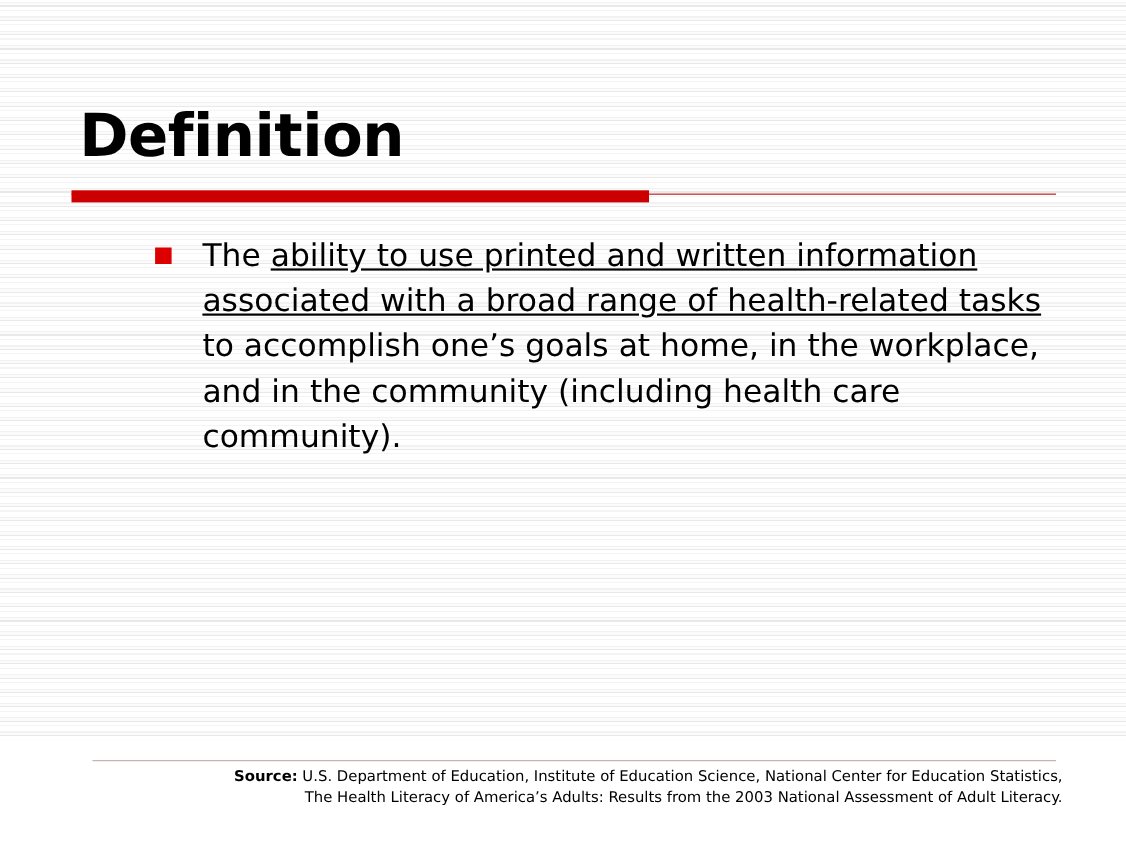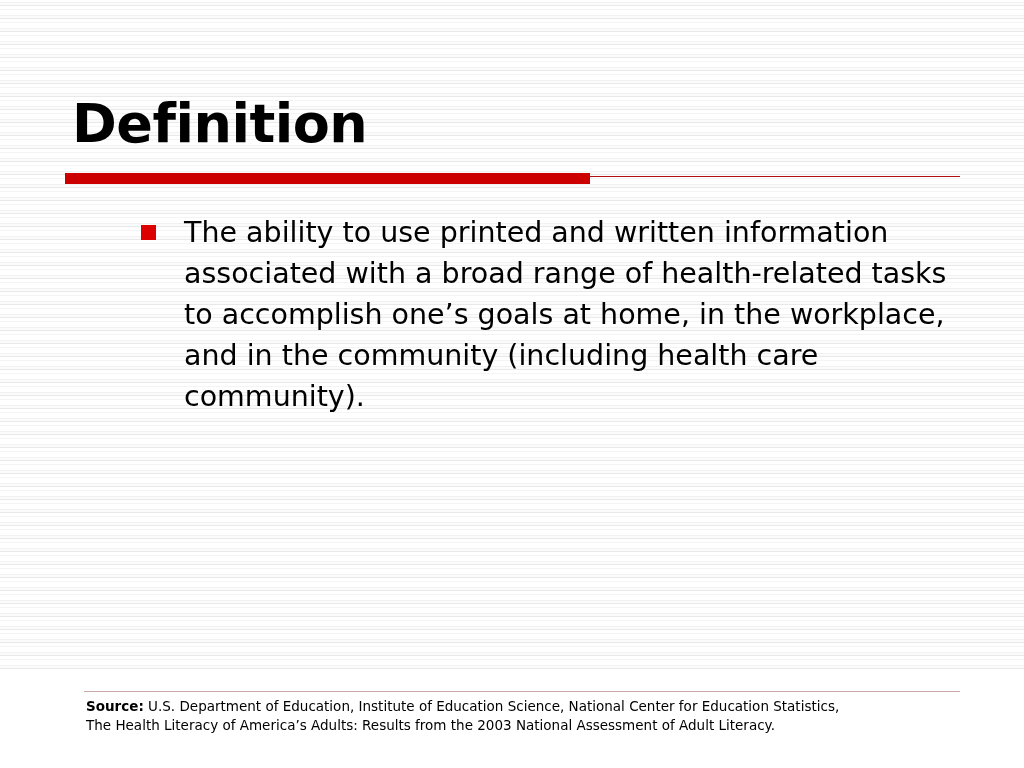--- a/index.html
+++ b/index.html
@@ -123,42 +123,42 @@
     width: 780px;
   }
   .mark-solid {
     position: absolute;
     left: 3px;
     top: 13px;
     width: 15px;
     height: 15px;
     background-color: #dd0000;
   }
-  .u { text-underline-offset: 2px; margin-top: 40px; }
+  .u { text-decoration: underline; text-underline-offset: 2px; margin-top: 40px; }
 
   
   .foot-rule {
     position: absolute;
     left: 84px;
     top: 691px;
     width: 876px;
     height: 1px;
     background-color: #c9a8a8;
   }
   .source {
     position: absolute;
     left: 86px;
     top: 697px;
     width: 880px;
     font-size: 13.5px;
     line-height: 1.42;
     color: #000000;
   }
   .source .lbl { font-weight: bold; }
-  .source .line { display: block; white-space: nowrap; }
+  .source .line { display: block; white-space: nowrap; text-align: right; }
   .source a.url {
     color: #4a6a9a;
     text-decoration: underline;
     display: inline-block;
   }
 </style>
 </head>
 <body>
 
 <div class="slide">

